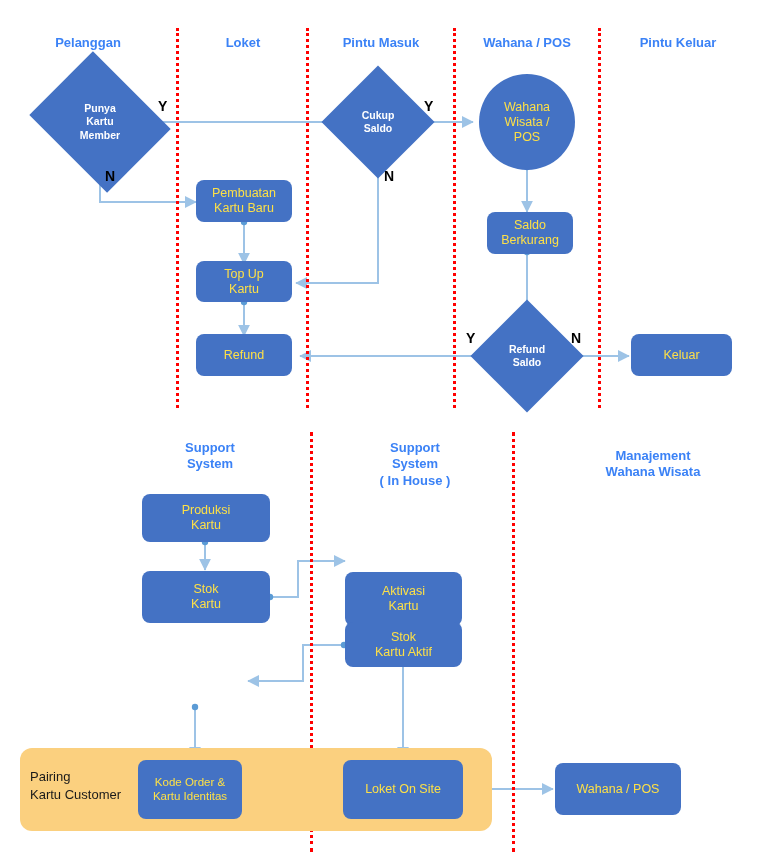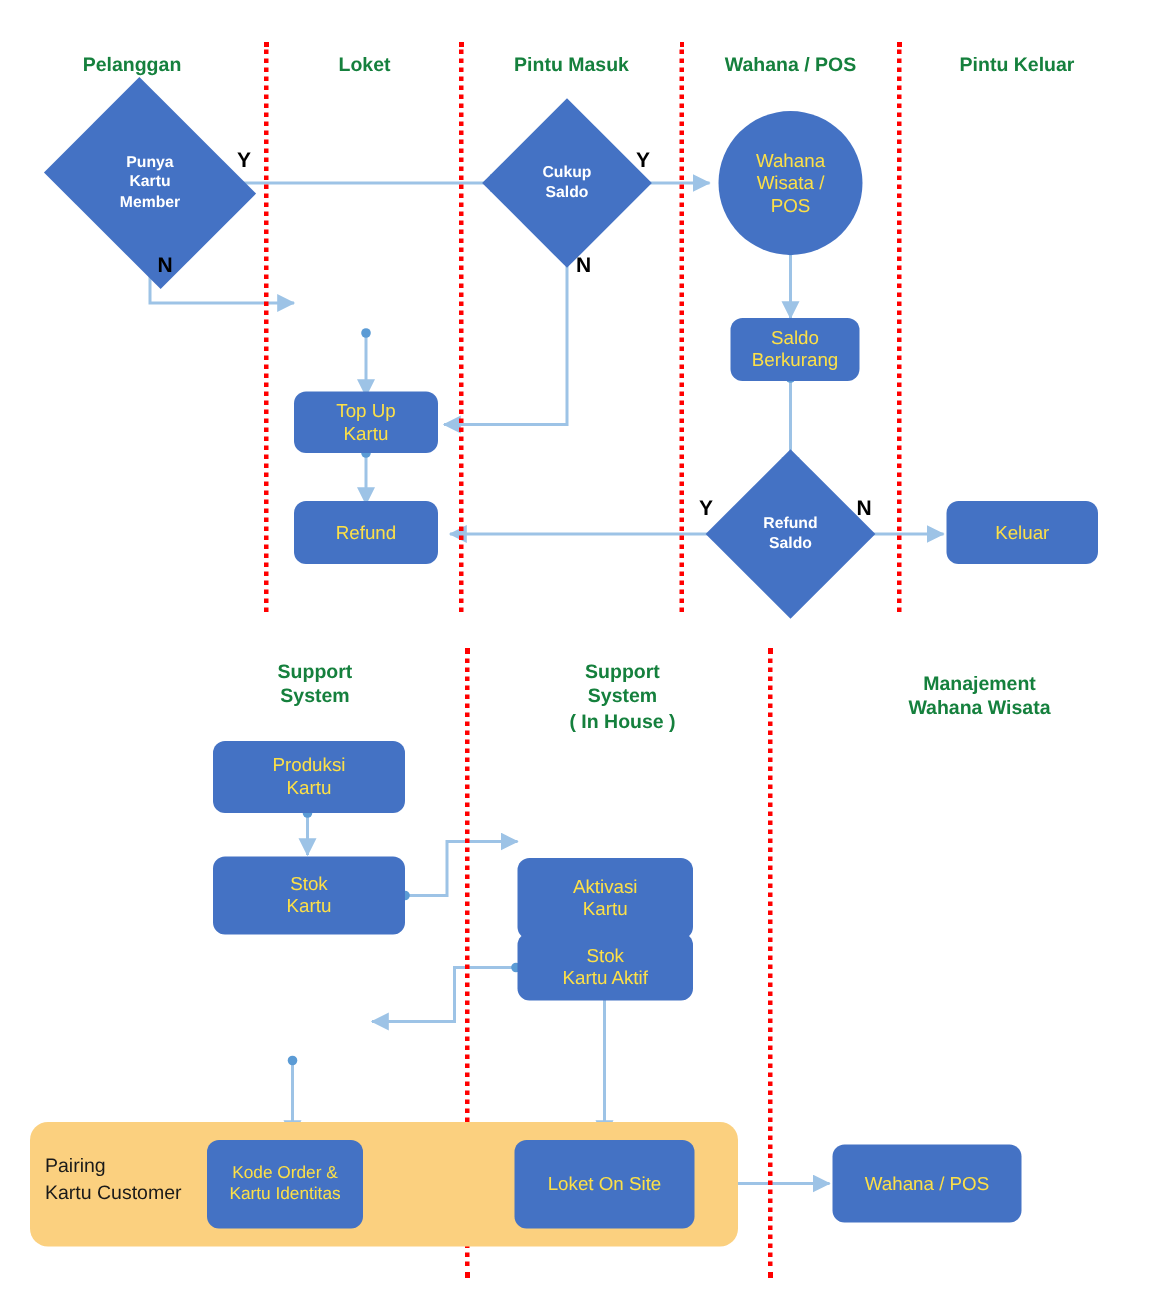--- a/index.html
+++ b/index.html
@@ -21,21 +21,21 @@
     top: 0;
     width: 768px;
     height: 866px;
     pointer-events: none;
   }
   .lane-title {
     position: absolute;
     text-align: center;
     font-weight: bold;
     font-size: 13px;
-    color: #15803d;
+    color: #3b82f6;
     line-height: 1.25;
     white-space: pre-line;
   }
   .lane-div {
     position: absolute;
     width: 0;
     border-left: 3px dotted #FF0000;
   }
   .node {
     position: absolute;
@@ -187,20 +187,22 @@
 
   <div class="node decision" style="left:45px; top:77px; width:110px; height:90px;">
     <div class="dia-shape"></div>
     <div class="dia-label">Punya
 Kartu
 Member</div>
   </div>
   <div class="branch-label" style="left:158px; top:98px;">Y</div>
   <div class="branch-label" style="left:105px; top:168px;">N</div>
 
+  <div class="node process" style="left:196px; top:180px; width:96px; height:42px;">Pembuatan
+Kartu Baru</div>
 
   <div class="node process" style="left:196px; top:261px; width:96px; height:41px;">Top Up
 Kartu</div>
 
   <div class="node process" style="left:196px; top:334px; width:96px; height:42px;">Refund</div>
 
   <div class="node decision" style="left:338px; top:82px; width:80px; height:80px;">
     <div class="dia-shape"></div>
     <div class="dia-label">Cukup
 Saldo</div>

